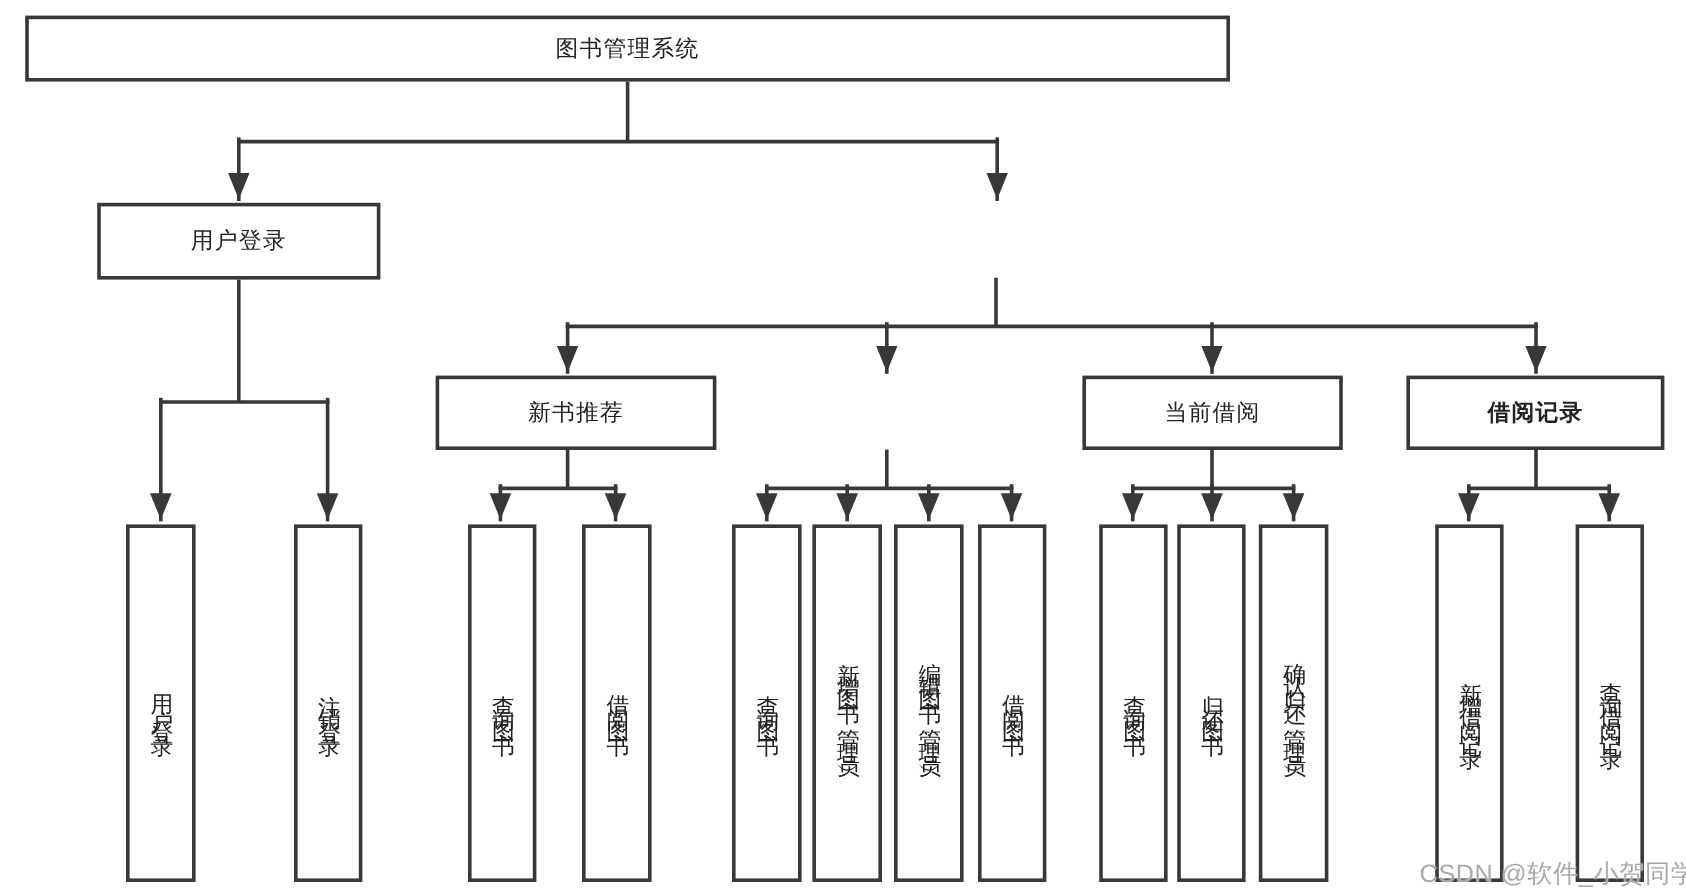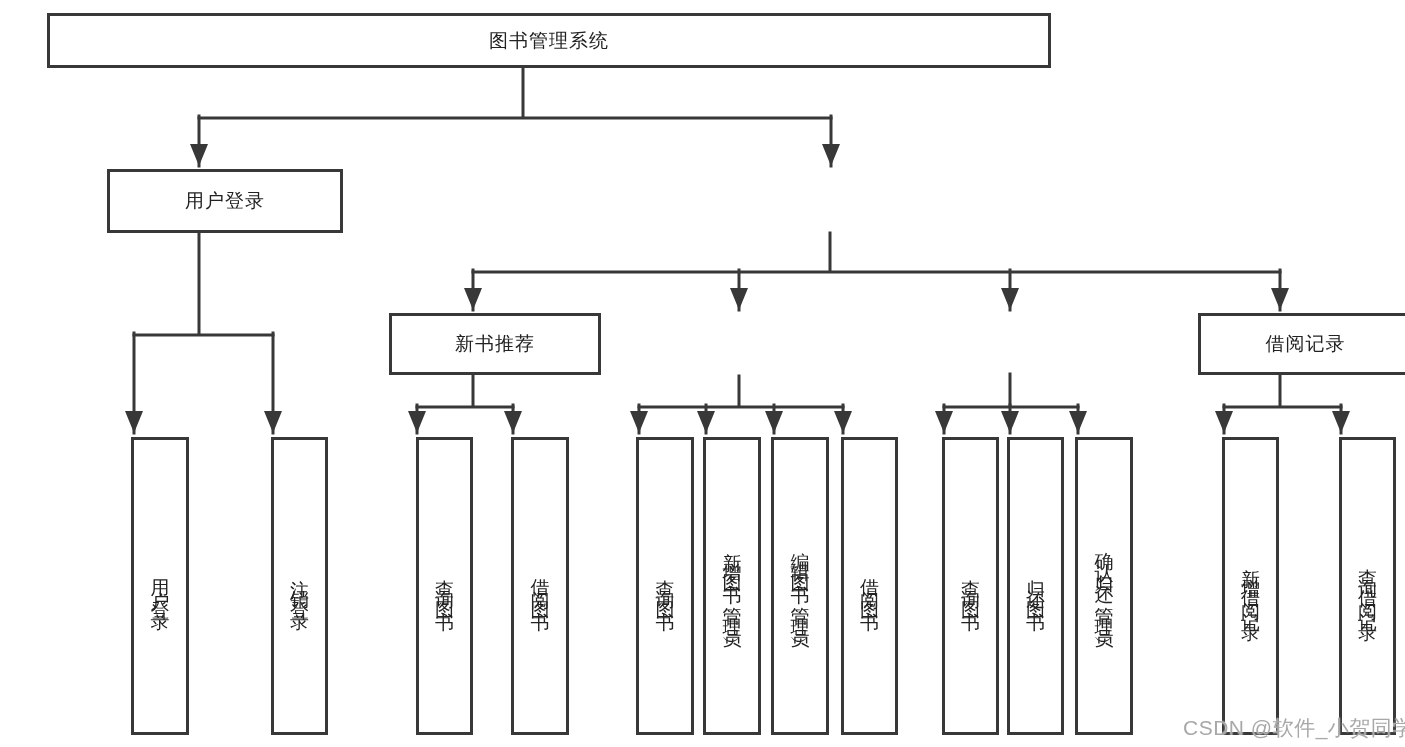--- a/index.html
+++ b/index.html
@@ -14,21 +14,20 @@
   .box{
     position:absolute;
     box-sizing:border-box;
     border:3px solid #383838;
     background:#ffffff;
     display:flex;align-items:center;justify-content:center;
     color:#222222;
     font-size:19px;
     letter-spacing:1px;
     white-space:nowrap;
-    margin-left:26px;
   }
   .vbox{
     writing-mode:vertical-rl;
     text-orientation:mixed;
     letter-spacing:11px;
     line-height:1.05;
     white-space:normal;
   }
   .watermark{
     position:absolute;
@@ -86,22 +85,23 @@
       <path d="M1280,374 V407 M1224,407 H1341"></path>
       <line x1="1224" y1="405" x2="1224" y2="433" marker-end="url(#arrow)"></line>
       <line x1="1341" y1="405" x2="1341" y2="433" marker-end="url(#arrow)"></line>
     </g>
   </svg>
 
   <div class="box" style="left:21px;top:13px;width:1004px;height:55px;">图书管理系统</div>
 
   <div class="box" style="left:81px;top:169px;width:236px;height:64px;">用户登录</div>
 
-  <div class="box" style="left:363px;top:313px;width:212px;height:62px;">新书推荐</div>
-  <div class="box" style="left:1172px;top:313px;width:215px;height:62px;">借阅记录</div>
+  <div class="box" style="left:363px;top:313px;width:234px;height:62px;">新书推荐</div>
+  <div class="box" style="left:902px;top:313px;width:217px;height:62px;">当前借阅</div>
+  <div class="box" style="left:1172px;top:313px;width:215px;height:62px;font-weight:bold;">借阅记录</div>
 
   <div class="box vbox" style="left:105px;top:437px;width:58px;height:298px;">用户登录</div>
   <div class="box vbox" style="left:245px;top:437px;width:57px;height:298px;">注销登录</div>
 
   <div class="box vbox" style="left:390px;top:437px;width:57px;height:298px;">查询图书</div>
   <div class="box vbox" style="left:485px;top:437px;width:58px;height:298px;">借阅图书</div>
 
   <div class="box vbox" style="left:610px;top:437px;width:58px;height:298px;">查询图书</div>
   <div class="box vbox" style="left:677px;top:437px;width:58px;height:298px;">新增图书（管理员）</div>
   <div class="box vbox" style="left:745px;top:437px;width:58px;height:298px;">编辑图书（管理员）</div>

